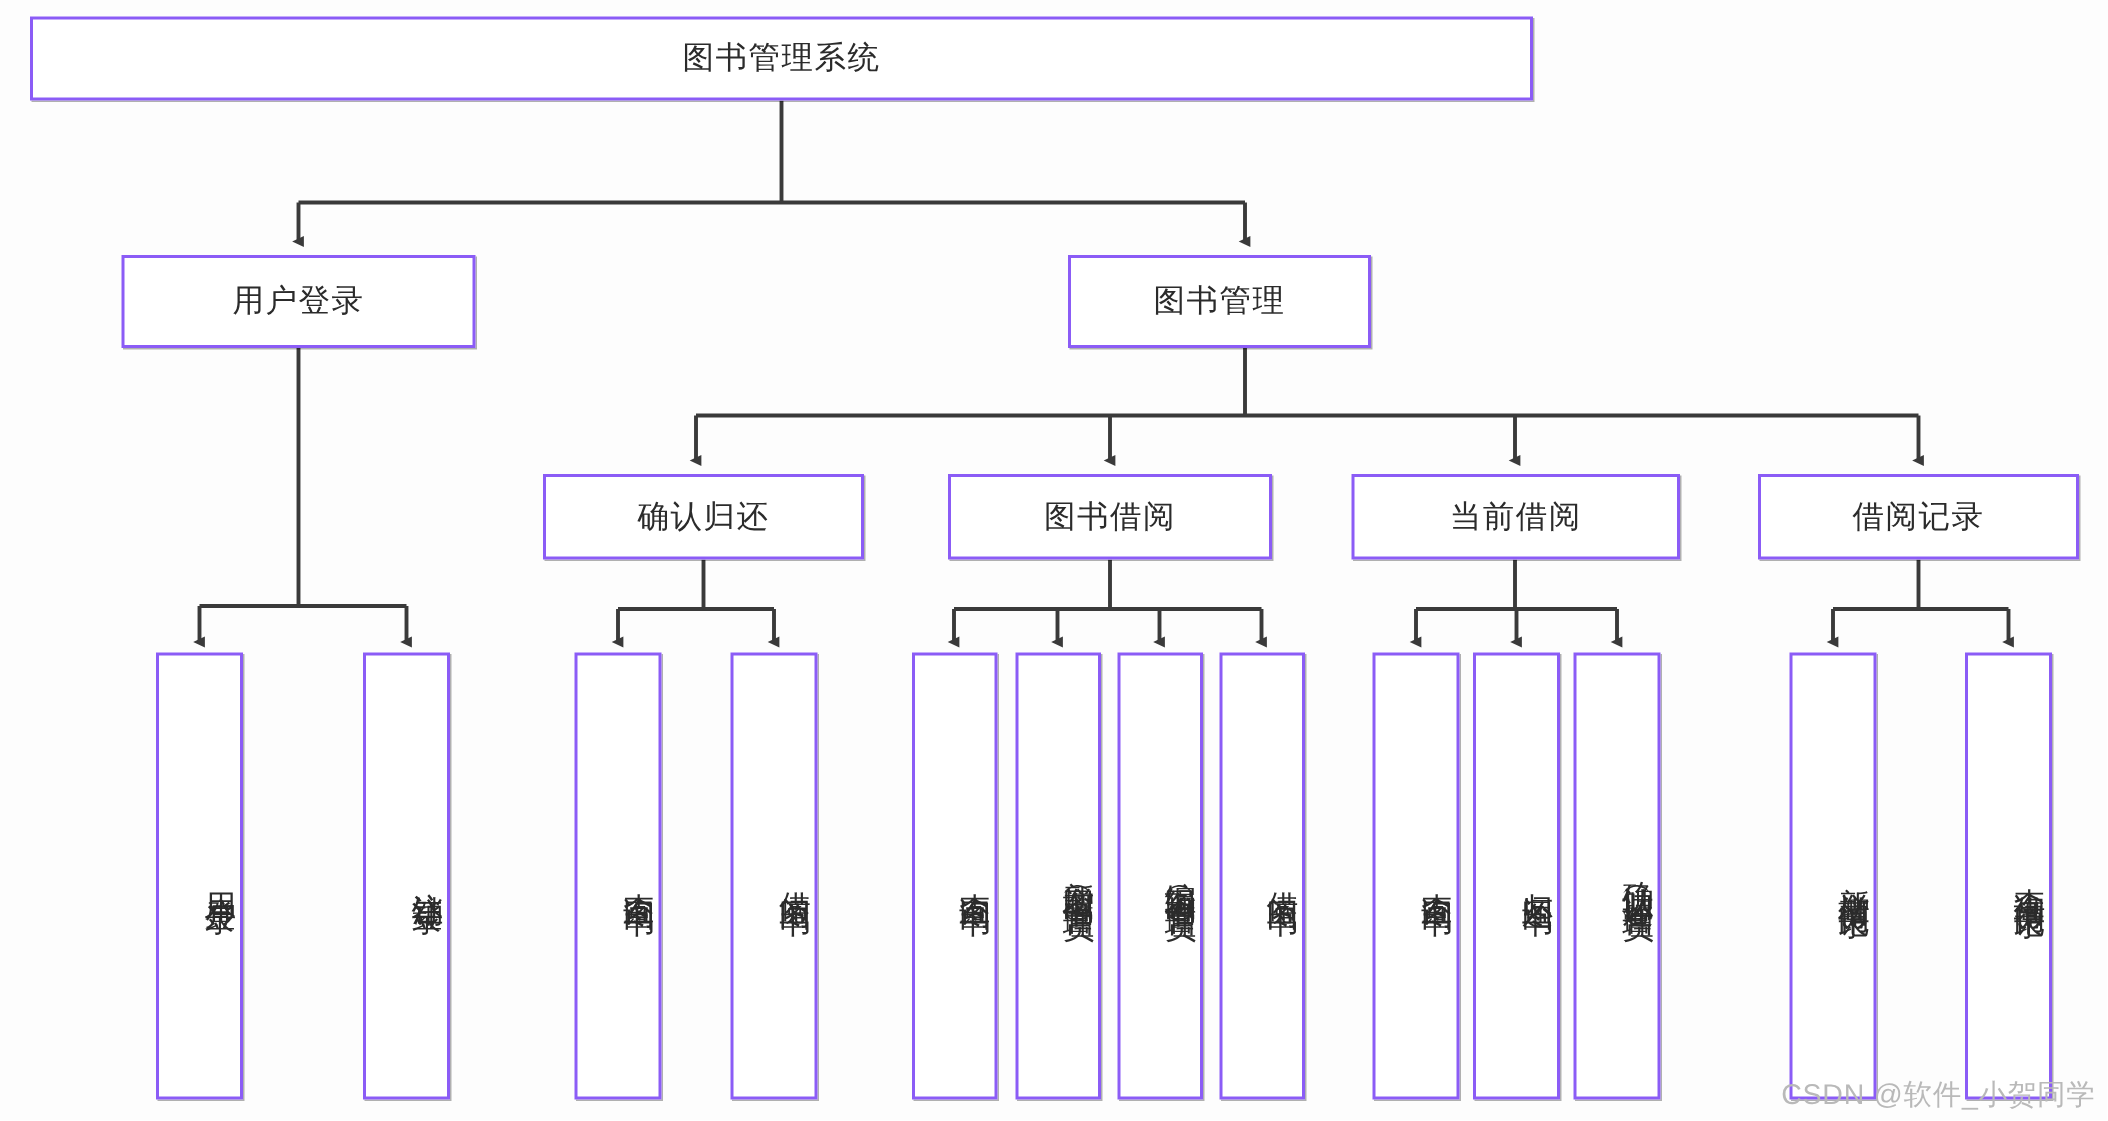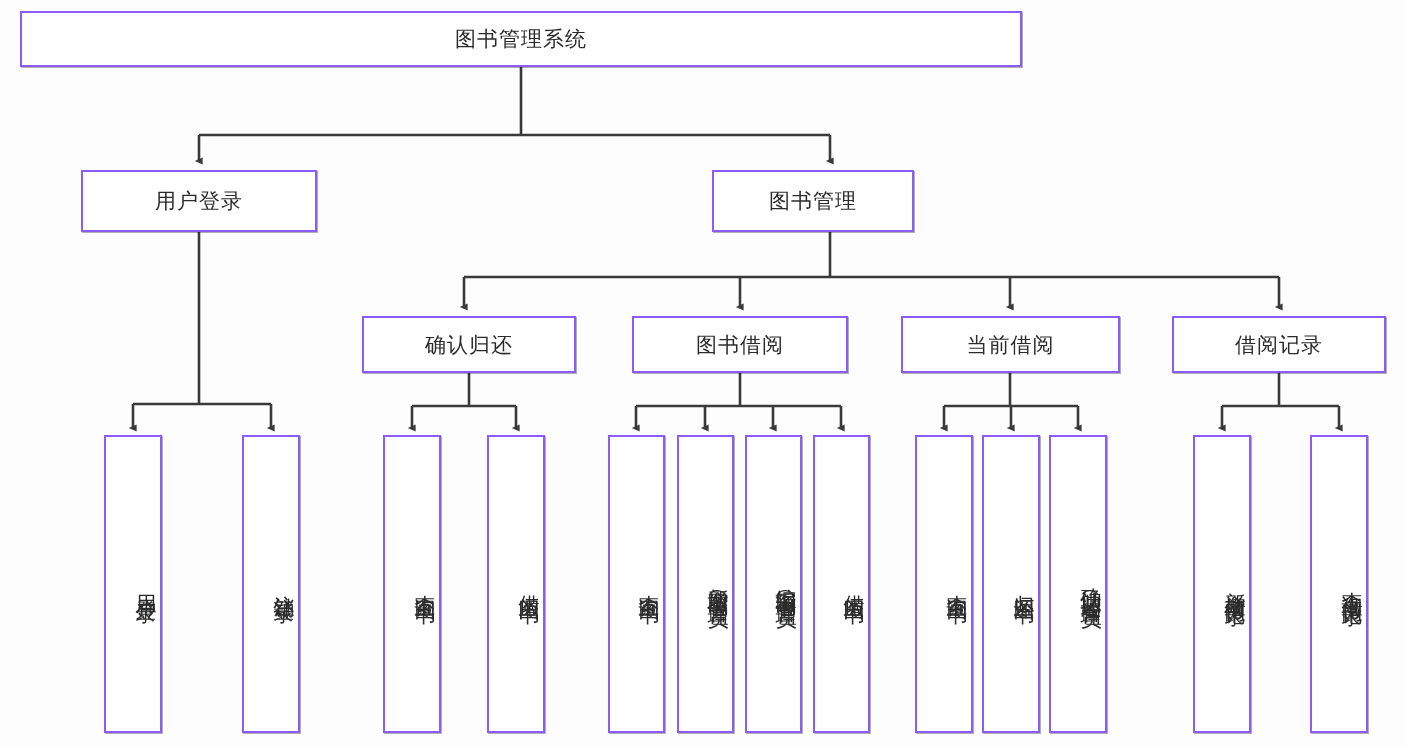--- a/index.html
+++ b/index.html
@@ -182,14 +182,15 @@
     <span class="vtext">确认归还（管理员）</span>
   </div>
 
   <div class="node v" style="left:1193px; top:435px; width:58px; height:298px;">
     <span class="vtext">新增借阅记录</span>
   </div>
   <div class="node v" style="left:1310px; top:435px; width:58px; height:298px;">
     <span class="vtext">查询借阅记录</span>
   </div>
 
+  <div class="watermark">CSDN @软件_小贺同学</div>
 
 </div>
 
 </body></html>

